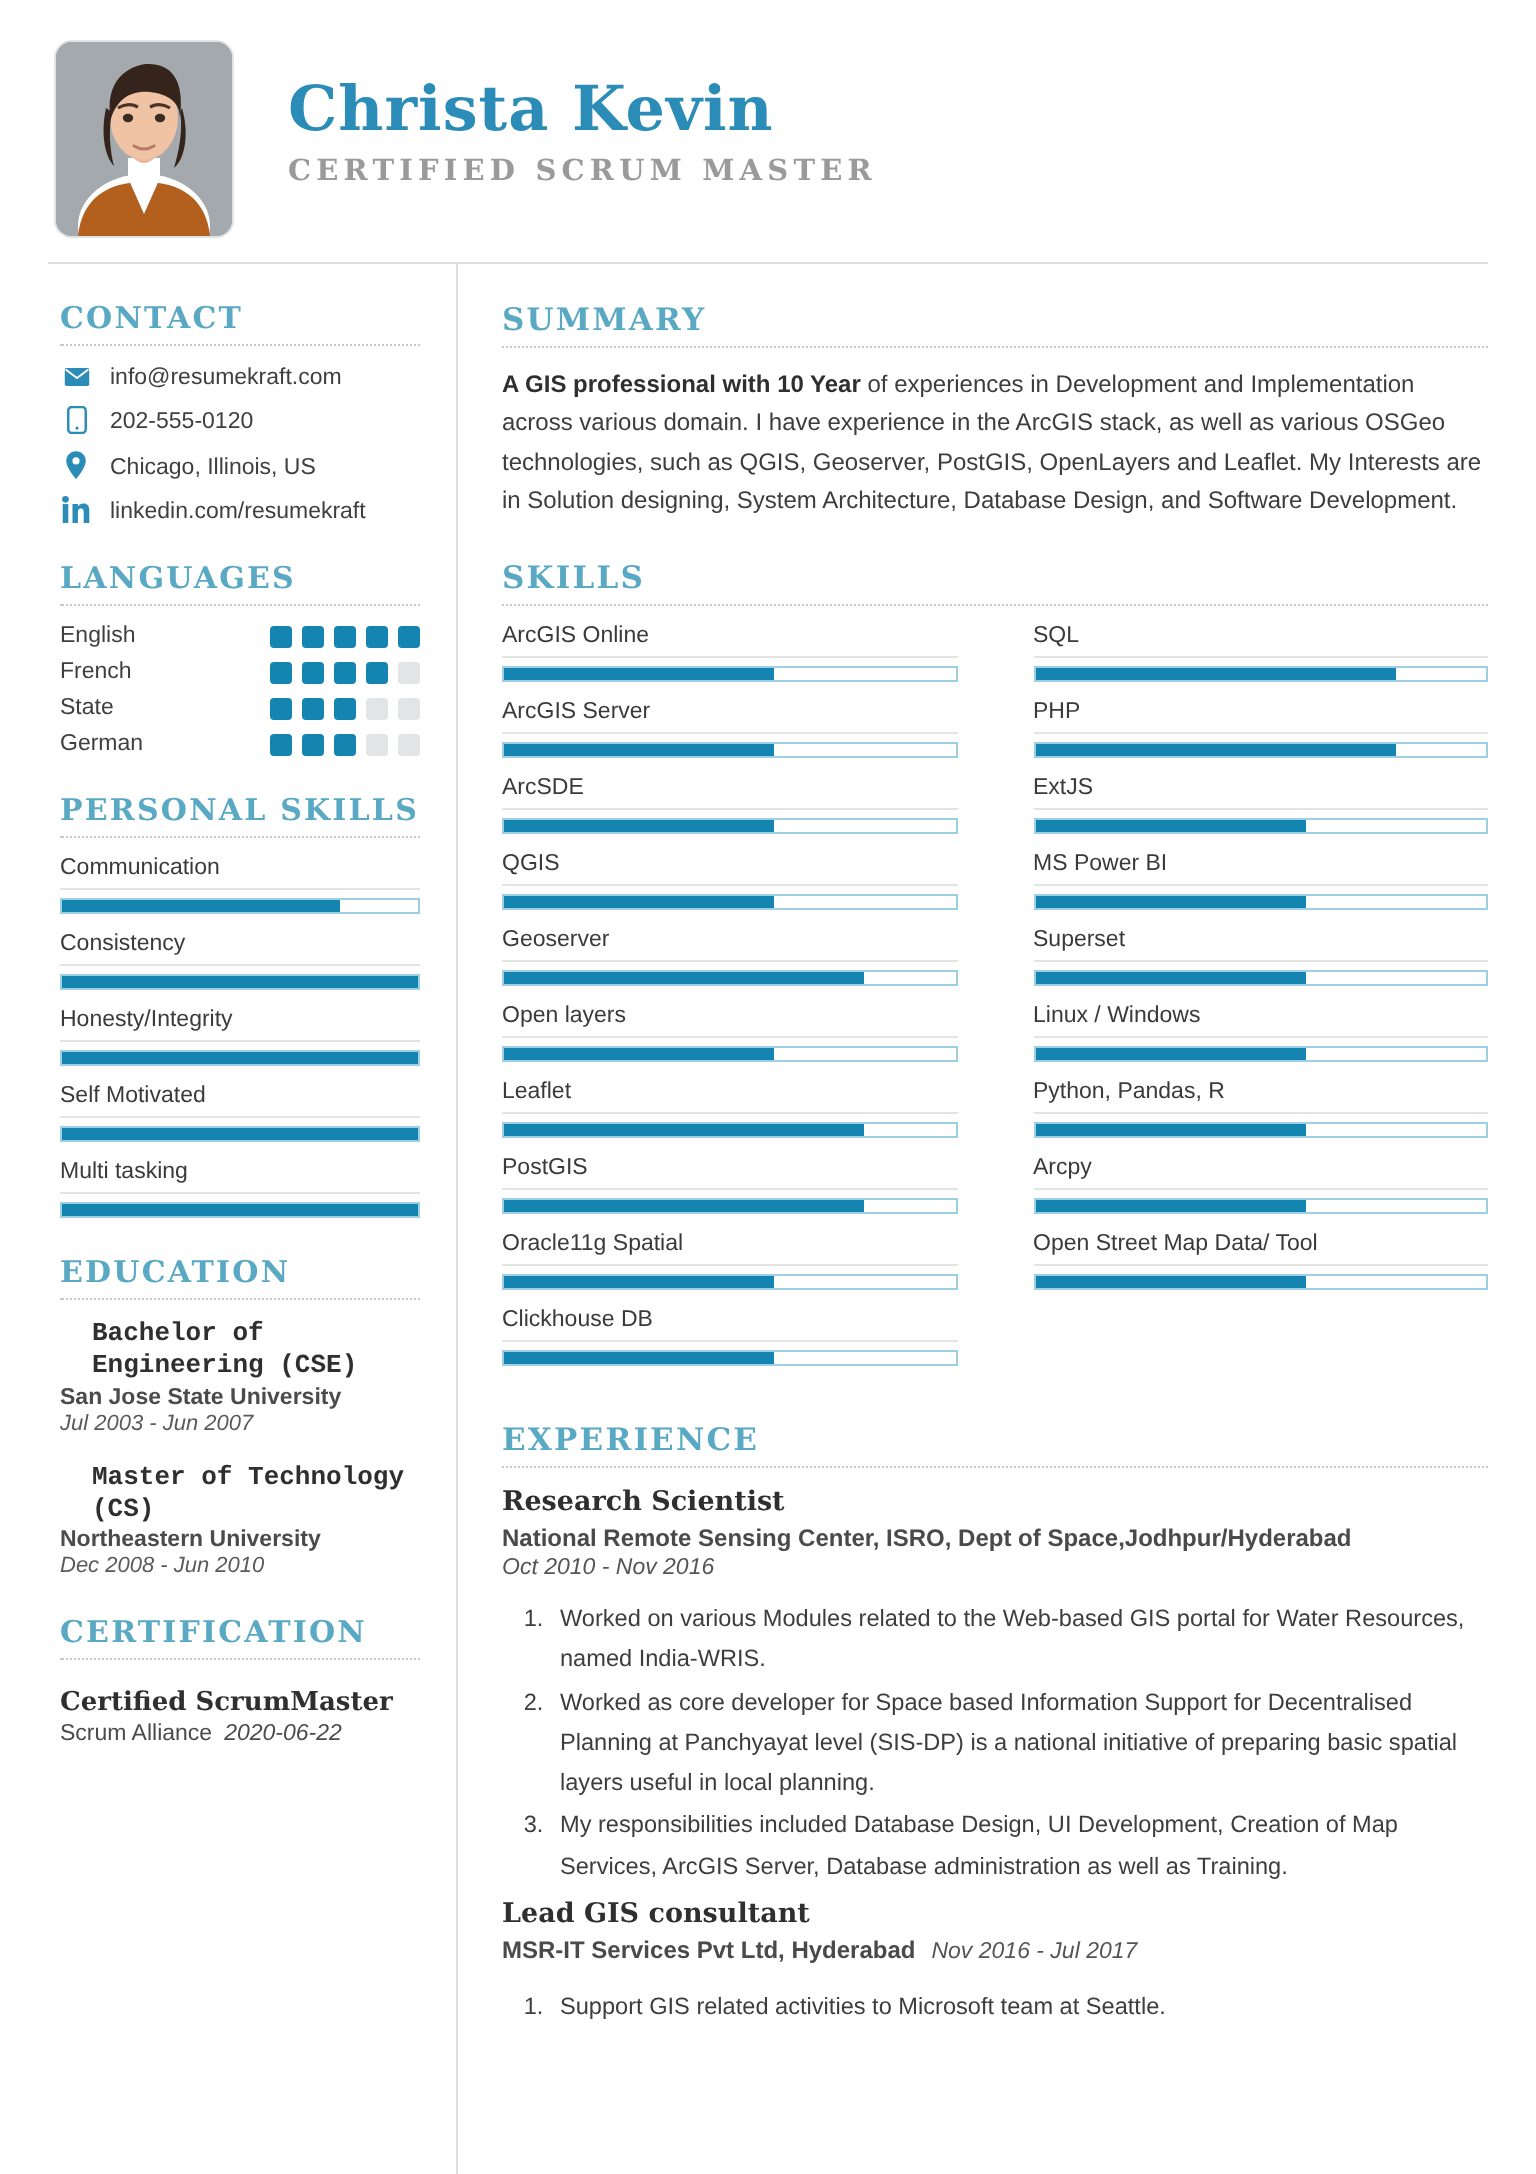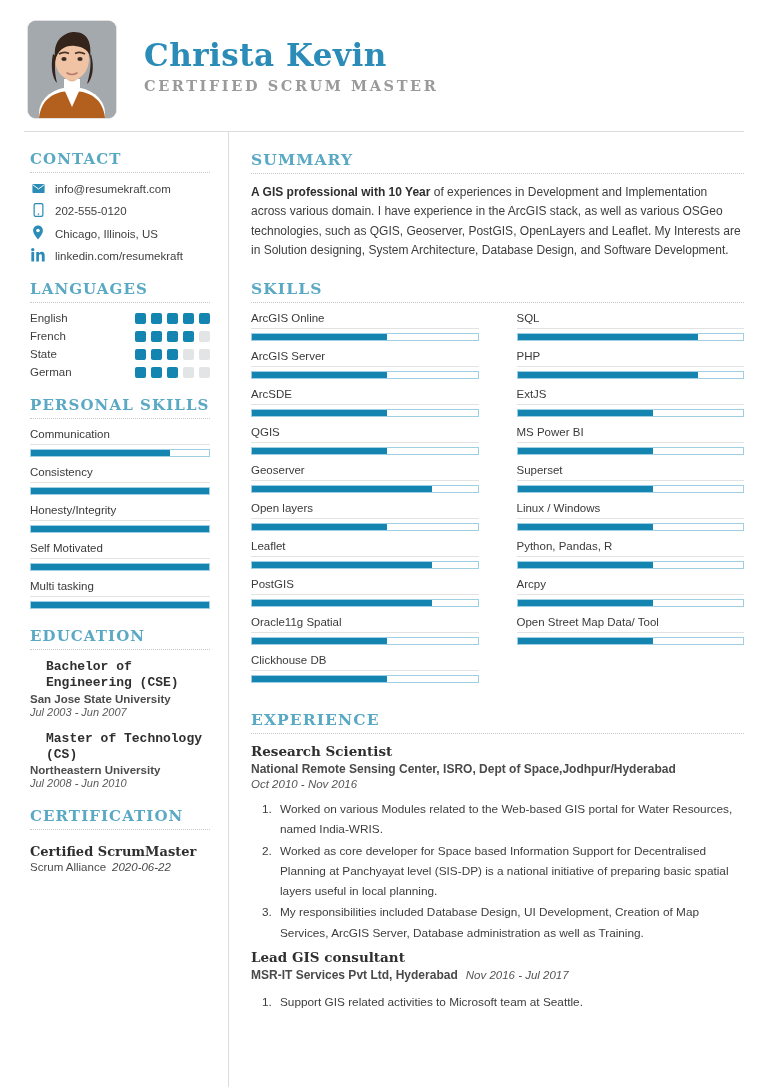--- a/index.html
+++ b/index.html
@@ -418,21 +418,21 @@
         <div class="dotted"></div>
         <div id="edu-list">
             <div class="edu-item">
               <div class="edu-degree">Bachelor of Engineering (CSE)</div>
               <div class="edu-school">San Jose State University</div>
               <div class="edu-dates">Jul 2003 - Jun 2007</div>
             </div>
             <div class="edu-item">
               <div class="edu-degree">Master of Technology (CS)</div>
               <div class="edu-school">Northeastern University</div>
-              <div class="edu-dates">Jul 2008 - Jun 2010</div>
+              <div class="edu-dates">Dec 2008 - Jun 2010</div>
             </div>
           </div>
       </div>
 
       <div class="section">
         <div class="sec-head">CERTIFICATION</div>
         <div class="dotted"></div>
         <div id="cert-list">
             <div>
               <div class="cert-title">Certified ScrumMaster</div>

